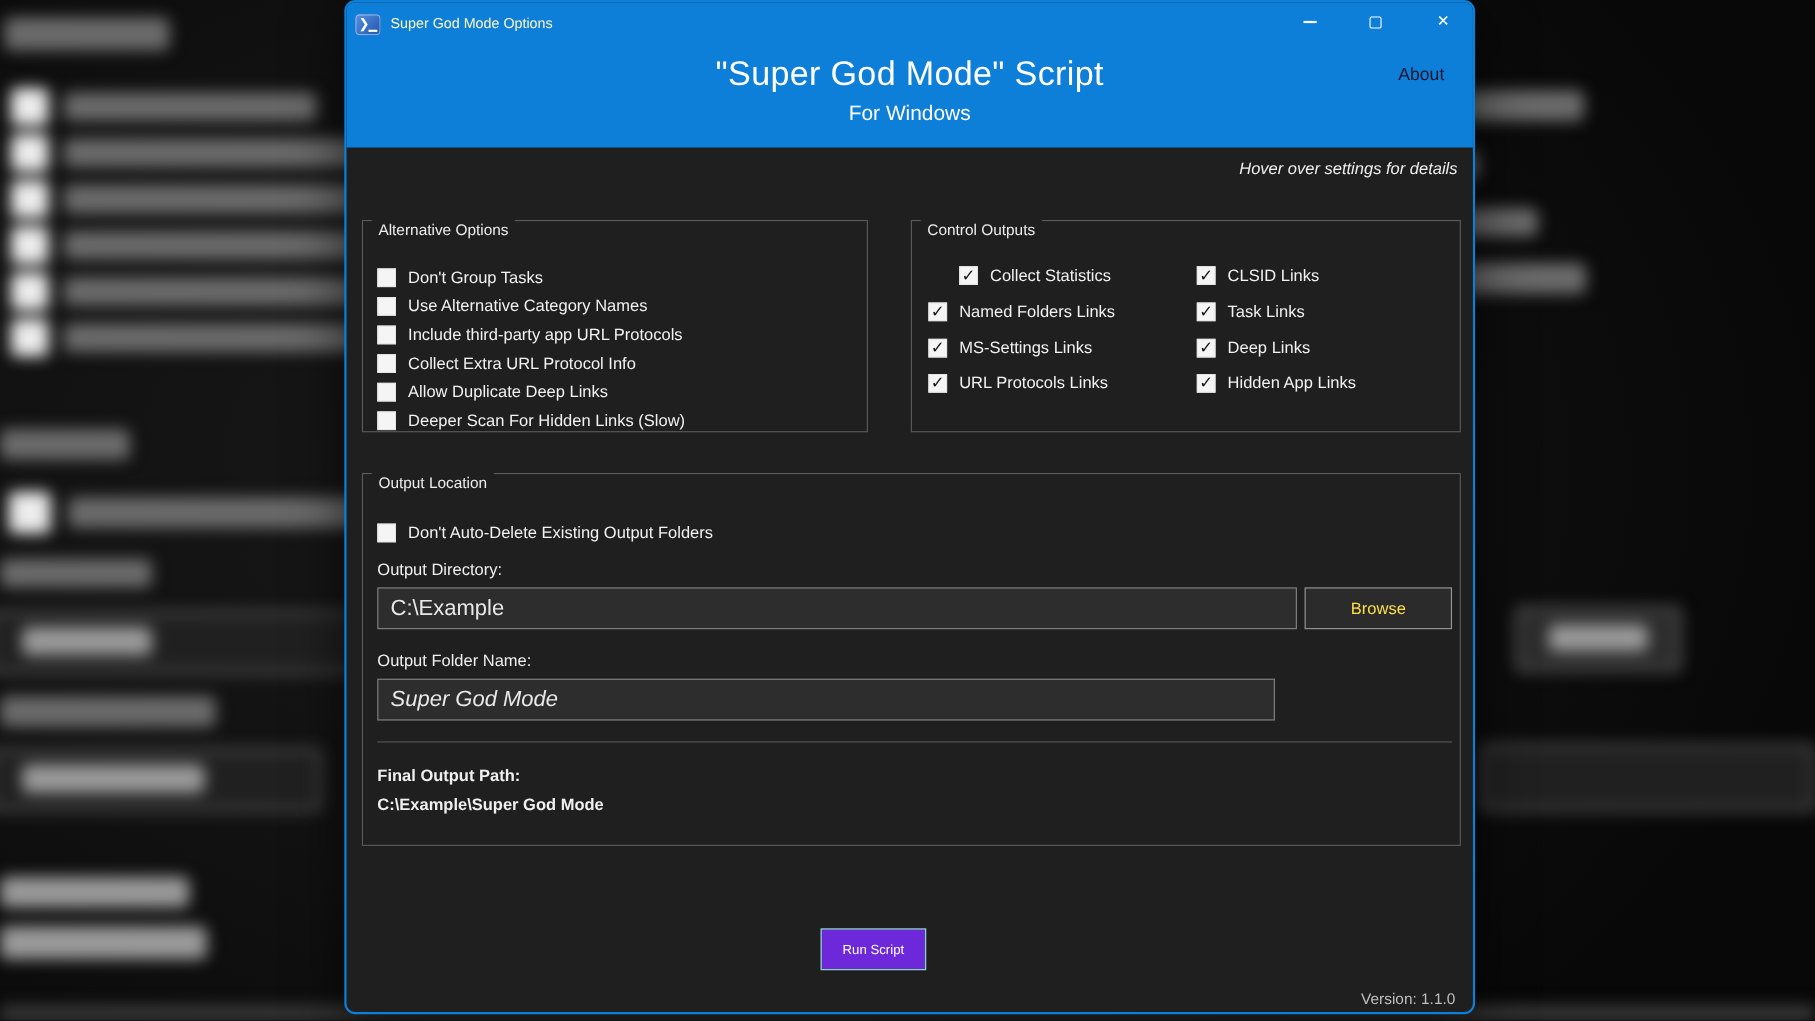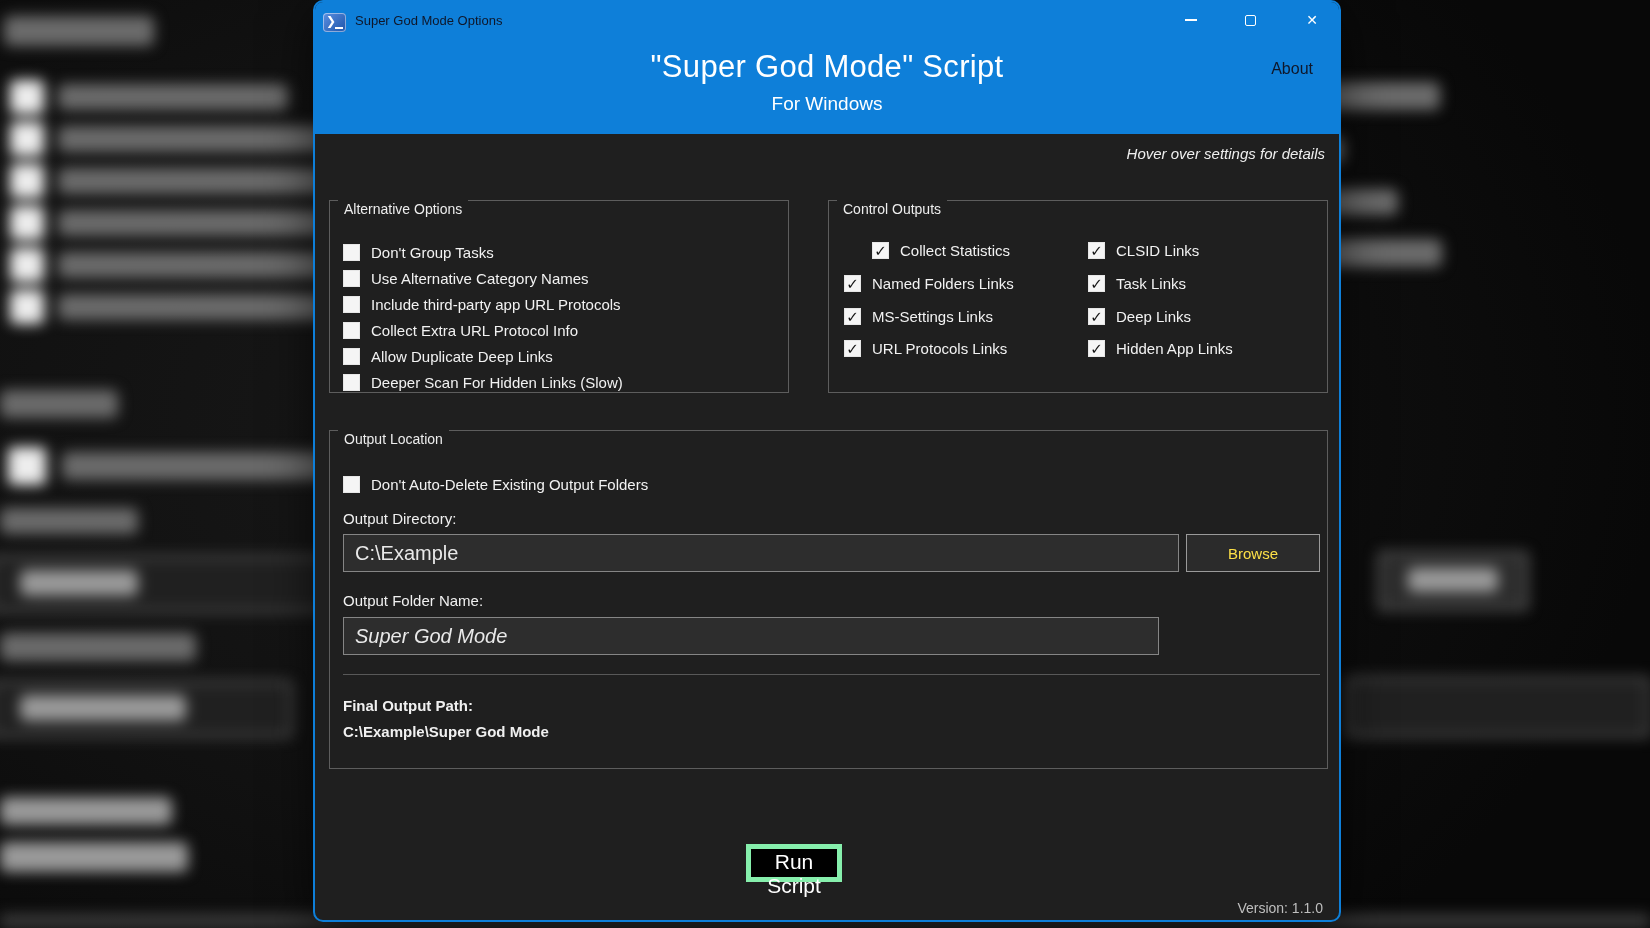--- a/index.html
+++ b/index.html
@@ -22,21 +22,21 @@
     box-shadow:0 10px 50px rgba(0,0,0,.65);}
   .header{position:absolute;left:0;top:0;width:100%;height:132px;background:#0e7fd9;
     border-radius:8px 8px 0 0;}
 
   .titlebar{position:absolute;left:0;top:0;width:100%;height:38px;}
   .ps-icon{position:absolute;left:8px;top:11px;width:23px;height:19px;border-radius:4px;
     background:linear-gradient(135deg,#5b90e2 0%,#2a60b4 80%);
     box-shadow:inset 0 0 0 1px rgba(255,255,255,.45);}
   .ps-icon .chev{position:absolute;left:3px;top:1px;color:#fff;font-size:12px;font-weight:700;}
   .ps-icon .us{position:absolute;right:3px;bottom:3px;width:8px;height:2px;background:#fff;}
-  .tb-title{position:absolute;left:40px;top:11px;font-size:13px;color:#0f172a;}
+  .tb-title{position:absolute;left:40px;top:11px;font-size:13px;color:#fef9c3;}
   .wbtn{position:absolute;top:2px;width:46px;height:32px;display:flex;align-items:center;justify-content:center;cursor:default;}
   .g-min{width:12px;height:1.5px;background:#fff;display:block;}
   .g-max{width:11px;height:11px;border:1.5px solid #fff;border-radius:2px;display:block;}
   .g-close::before{content:"\2715";color:#fff;font-size:14px;}
 
   .h1{position:absolute;left:0;top:47px;width:100%;text-align:center;color:#fff;
     font-size:31px;font-weight:400;letter-spacing:.3px;}
   .h2{position:absolute;left:0;top:91px;width:100%;text-align:center;color:#fff;font-size:19px;}
   .about{position:absolute;right:26px;top:58px;color:#0f172a;font-size:16px;cursor:pointer;}
 
@@ -56,21 +56,21 @@
   .tinput{position:absolute;height:38px;background:#2d2d2d;border:1px solid #858585;
     color:#e9e9e9;font-size:20px;padding:0 11px;outline:none;}
   .btn-browse{position:absolute;height:38px;background:#2b2b2b;border:1px solid #9a9a9a;
     color:#fde047;font-size:15px;cursor:pointer;}
   .separator{position:absolute;height:1px;background:#585858;}
   .bold{font-weight:700;}
 
   .warning{position:absolute;left:0;top:796px;width:944px;text-align:center;
     color:#e4565a;font-size:15px;font-weight:700;}
   .btn-run{position:absolute;left:431px;top:842px;width:96px;height:38px;
-    background:#000000;border:5px solid #86efac;color:#ffffff;font-size:21px;cursor:pointer;}
+    background:#6d28d9;border:1px solid #86efac;color:#ffffff;font-size:12px;cursor:pointer;}
   .version{position:absolute;right:16px;top:898px;color:#bfbfbf;font-size:14px;}
 </style>
 </head>
 <body>
 
 <div id="stage">
 
   <div class="bg">
     <div class="bb bb-text" style="left:4px;top:16px;width:150px;height:30px;"></div>
     <div class="bb bb-box" style="left:10px;top:80px;width:34px;height:34px;"></div>

